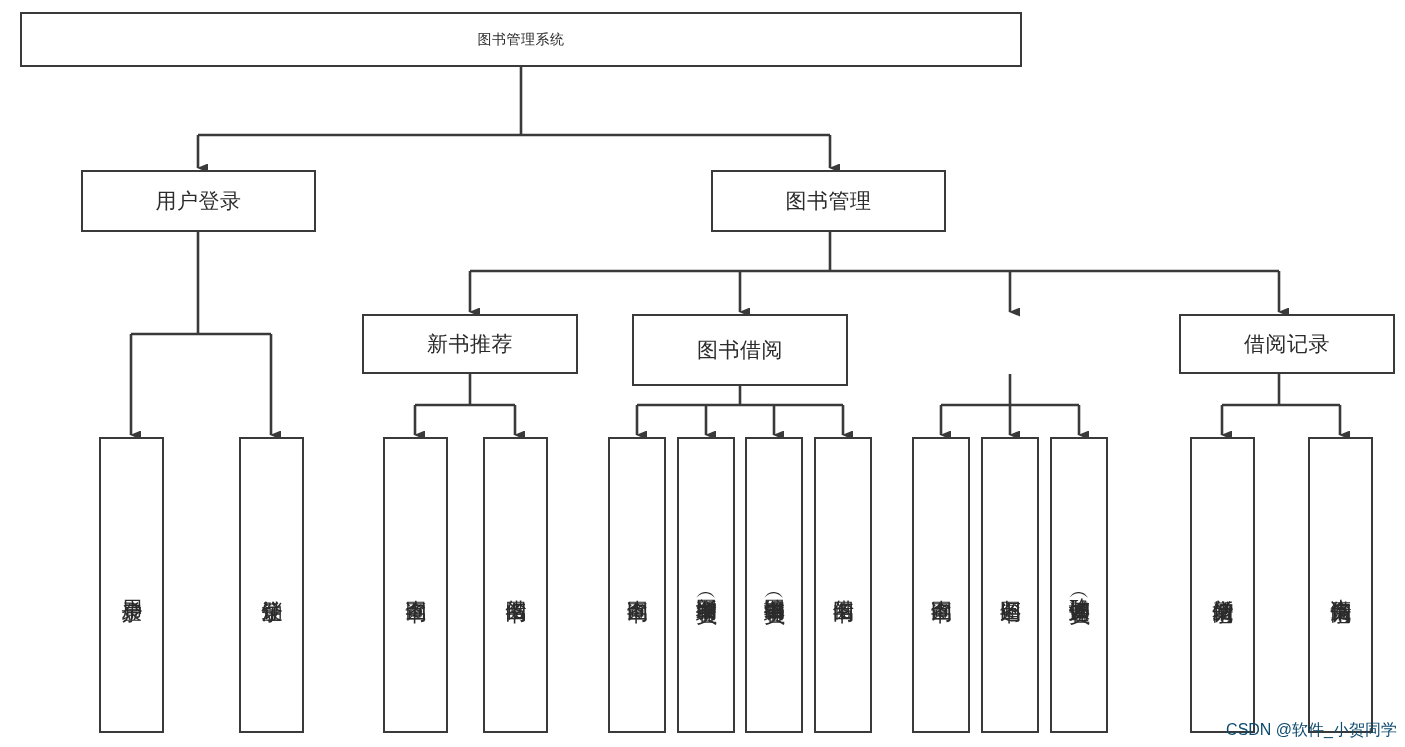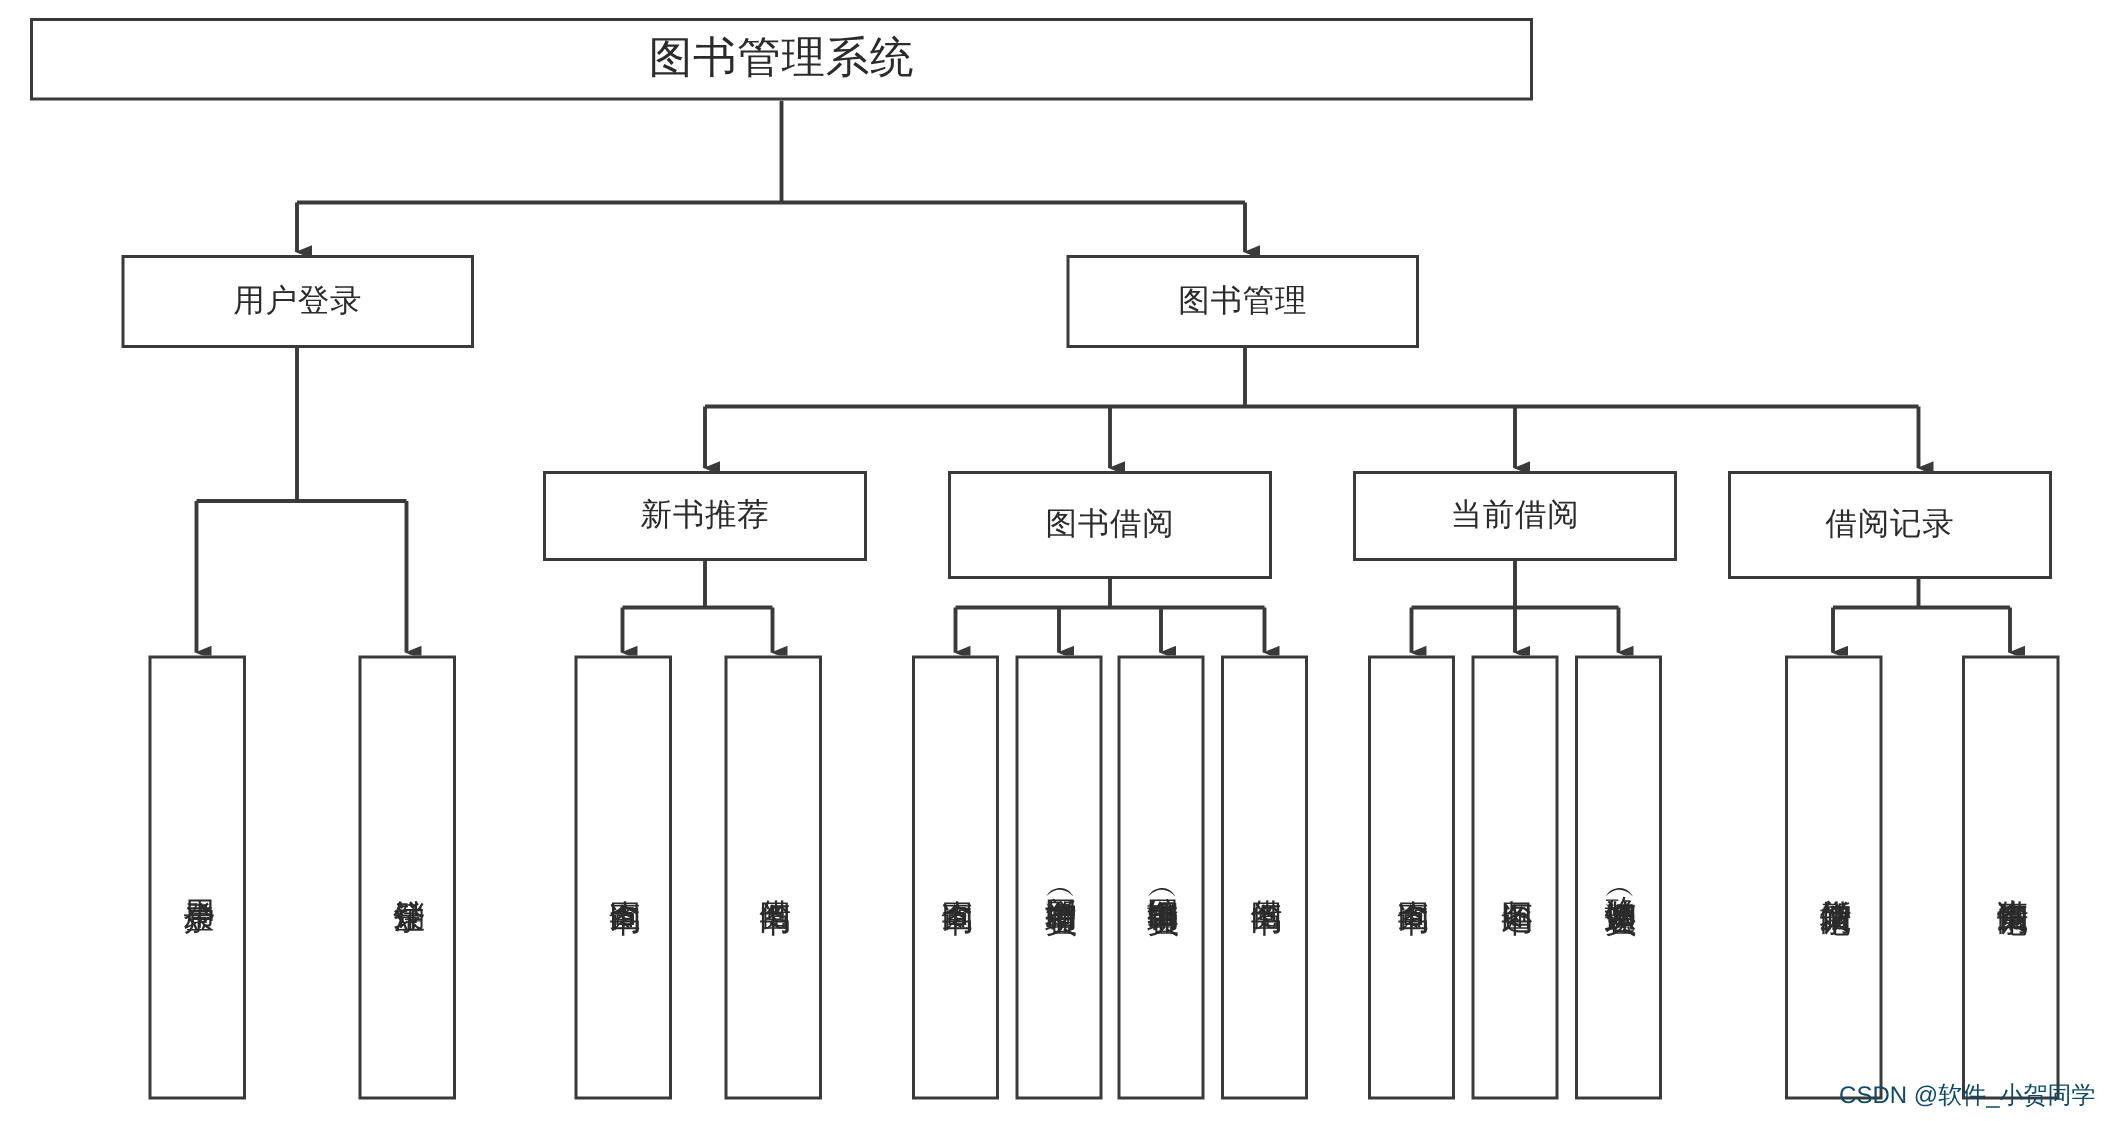--- a/index.html
+++ b/index.html
@@ -38,21 +38,21 @@
   .node-label {
     display: block;
     text-align: center;
     line-height: 1.22;
     letter-spacing: 0.5px;
   }
   .node.horizontal .node-label {
     font-size: 21px;
   }
   .node.root .node-label {
-    font-size: 29px;
+    font-size: 14px;
   }
   .node.vertical {
     align-items: center;
     justify-content: center;
     padding: 4px 0;
   }
   .node.vertical .node-label {
     writing-mode: vertical-rl;
     text-orientation: upright;
     font-size: 21px;
@@ -135,24 +135,21 @@
   <div class="node horizontal" style="left:362px; top:314px; width:216px; height:60px;">
     <span class="node-label">新书推荐</span>
   </div>
 
   <div class="node horizontal" style="left:711px; top:170px; width:235px; height:62px;">
     <span class="node-label">图书管理</span>
   </div>
   <div class="node horizontal" style="left:632px; top:314px; width:216px; height:72px;">
     <span class="node-label">图书借阅</span>
   </div>
-  <div class="node horizontal" style="left:902px; top:314px; width:216px; height:60px;">
-    <span class="node-label">当前借阅</span>
-  </div>
-  <div class="node horizontal" style="left:1152px; top:314px; width:216px; height:72px;">
+  <div class="node horizontal" style="left:1179px; top:314px; width:216px; height:60px;">
     <span class="node-label">借阅记录</span>
   </div>
 
   <div class="node vertical" style="left:99px; top:437px; width:65px; height:296px;">
     <span class="node-label">用户登录</span>
   </div>
   <div class="node vertical" style="left:239px; top:437px; width:65px; height:296px;">
     <span class="node-label">注销登录</span>
   </div>
 

